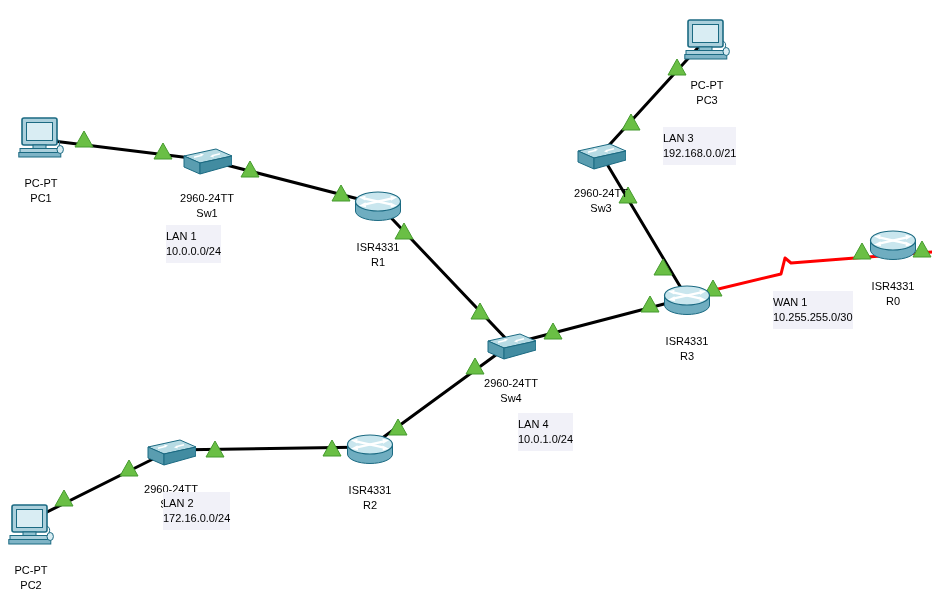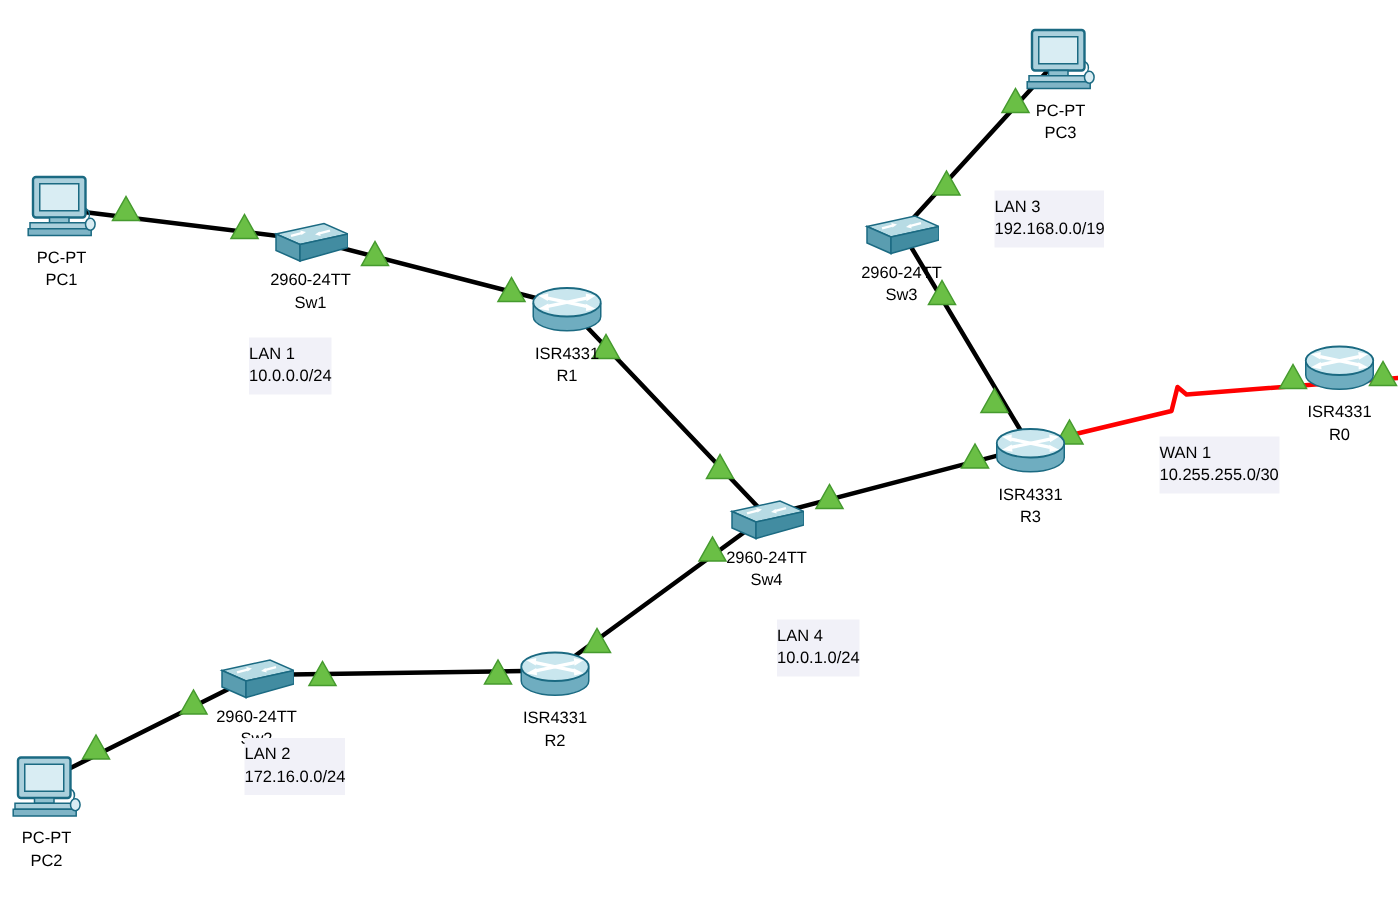--- a/index.html
+++ b/index.html
@@ -5,21 +5,21 @@
   html,body{margin:0;padding:0;background:#ffffff;}
   body{font-family:"Liberation Sans", sans-serif;}
   #canvas{position:relative;width:932px;height:606px;background:#ffffff;overflow:hidden;}
   #wires{position:absolute;left:0;top:0;z-index:1;}
   .ethernet{stroke:#000000;stroke-width:3;stroke-linecap:round;fill:none;}
   .serial{stroke:#ff0000;stroke-width:3;stroke-linecap:round;stroke-linejoin:round;fill:none;}
   .arrow{fill:#6abf45;stroke:#459a2e;stroke-width:1;}
   .device{position:absolute;width:120px;text-align:center;z-index:2;}
   .device svg{display:block;margin:0 auto;}
   .dev-label{font-size:11px;line-height:15px;color:#000;white-space:nowrap;}
-  .dev-label:first-of-type{margin-top:5px;}
+  .dev-label:first-of-type{margin-top:16px;}
   .note{position:absolute;z-index:3;background:#f1f1f8;padding:4px 0;font-size:11px;line-height:15px;color:#000;white-space:nowrap;}
 </style>
 </head>
 <body>
 
 <div id="canvas">
 
   <svg id="wires" width="932" height="606" viewBox="0 0 932 606">
 
     <line class="ethernet" x1="45" y1="140" x2="207" y2="160"></line>
@@ -218,21 +218,21 @@
   <div class="note" style="left:166px;top:205px;margin-top:20px;">
     <div>LAN 1</div>
     <div>10.0.0.0/24</div>
   </div>
   <div class="note" style="left:163px;top:492px;">
     <div>LAN 2</div>
     <div>172.16.0.0/24</div>
   </div>
   <div class="note" style="left:663px;top:127px;">
     <div>LAN 3</div>
-    <div>192.168.0.0/19</div>
+    <div>192.168.0.0/21</div>
   </div>
   <div class="note" style="left:518px;top:413px;">
     <div>LAN 4</div>
     <div>10.0.1.0/24</div>
   </div>
   <div class="note" style="left:737px;top:291px;margin-left:36px;">
     <div>WAN 1</div>
     <div>10.255.255.0/30</div>
   </div>
 

